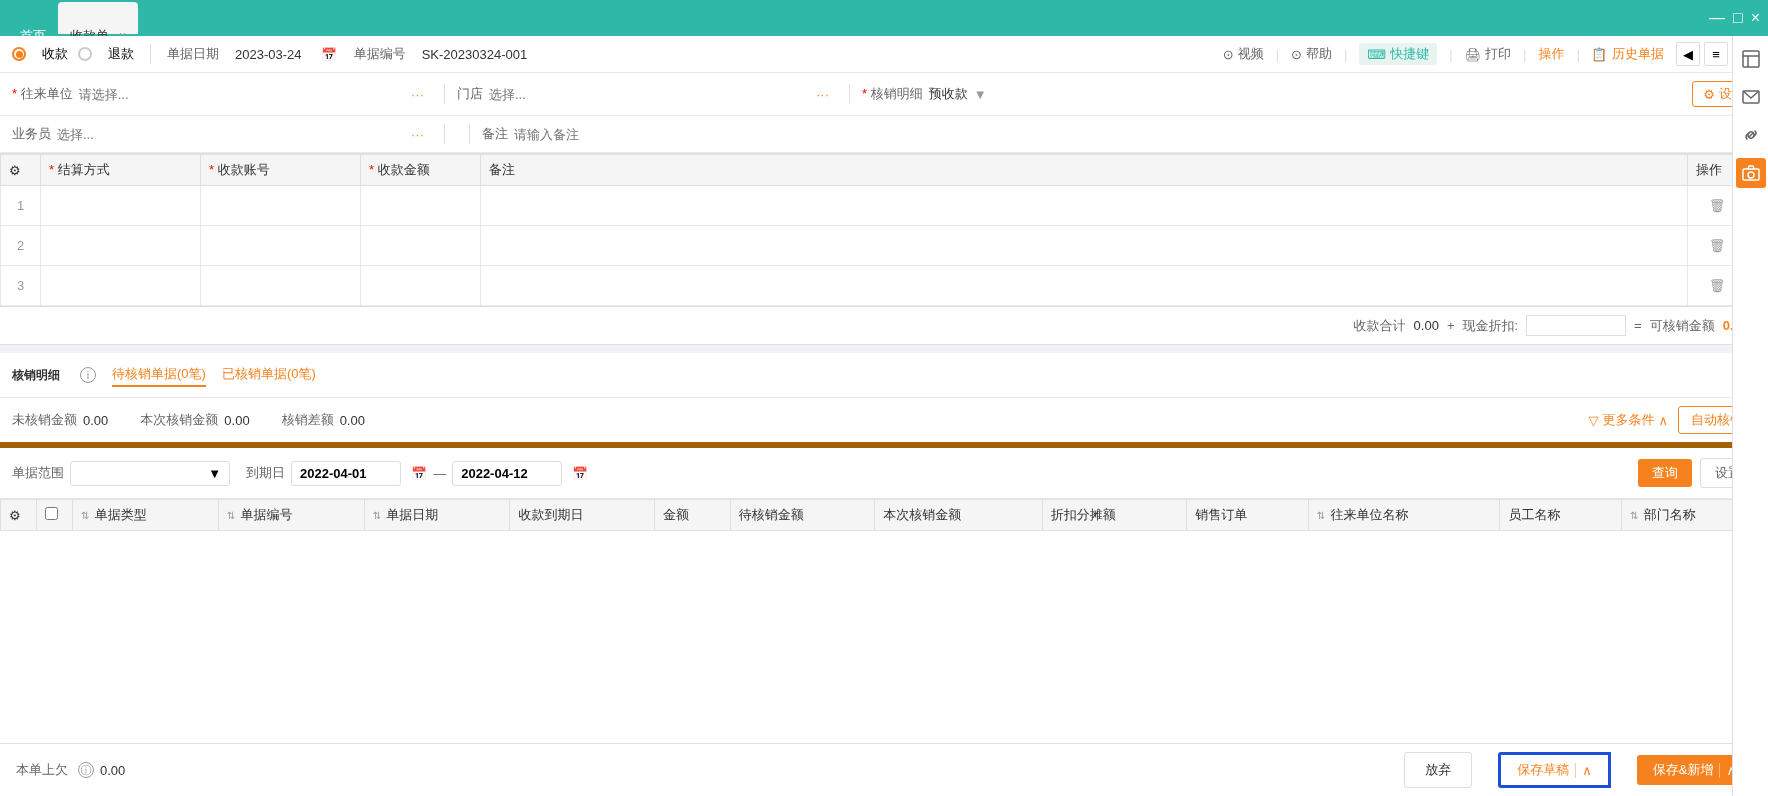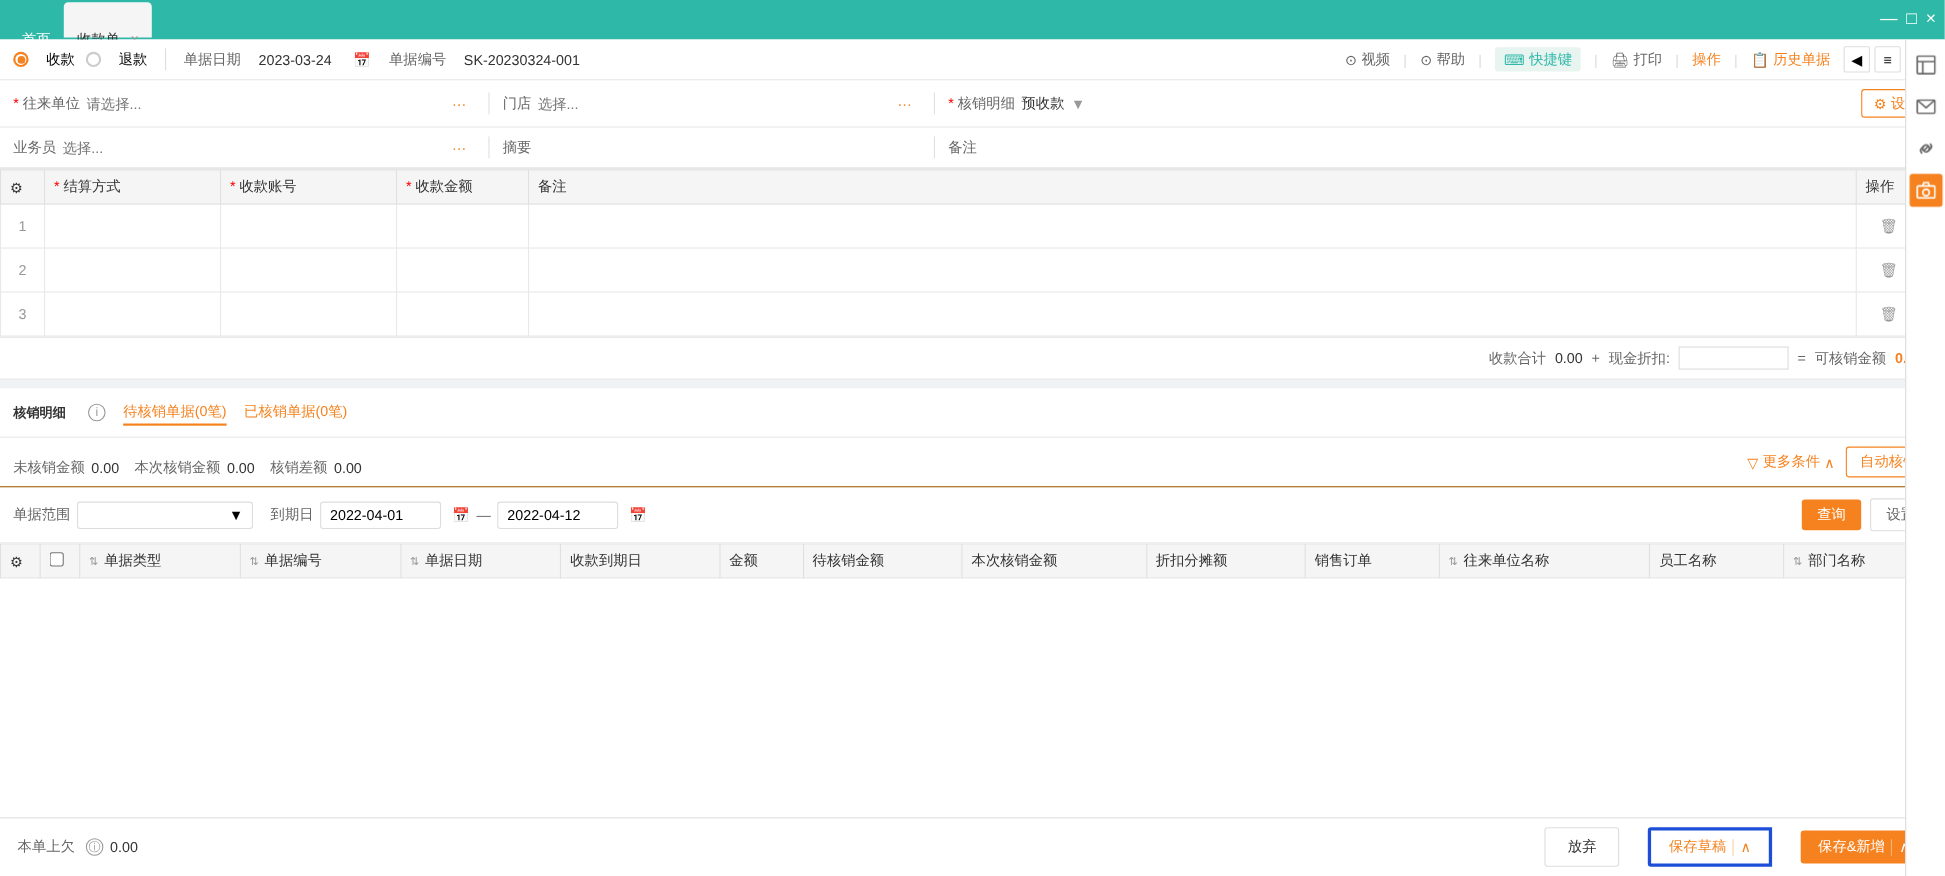--- a/index.html
+++ b/index.html
@@ -303,24 +303,24 @@
       cursor: pointer;
       padding: 2px 0;
       border-bottom: 2px solid transparent;
     }
     .tab-link.active {
       border-bottom: 2px solid #f5821f;
     }
 
     .summary-row {
       display: flex;
-      align-items: flex-end;
+      align-items: center;
       padding: 8px 12px;
-      gap: 14px;
-      border-bottom: 1px solid #a16207;
+      gap: 32px;
+      border-bottom: 6px solid #a16207;
     }
     .summary-item {
       display: flex;
       align-items: center;
       gap: 6px;
     }
     .summary-label { color: #666; }
     .summary-value { color: #333; }
     .summary-right {
       margin-left: auto;
@@ -368,20 +368,21 @@
       display: flex;
       align-items: center;
       justify-content: space-between;
     }
     .filter-input {
       border: 1px solid #ddd;
       padding: 4px 8px;
       border-radius: 3px;
       outline: none;
       width: 110px;
+      font-weight: bold;
     }
     .filter-right {
       margin-left: auto;
       display: flex;
       align-items: center;
       gap: 8px;
     }
     .query-btn {
       background: #f5821f;
       color: white;
@@ -636,29 +637,26 @@
 
     <div class="form-row">
       <div class="form-field" style="max-width: 420px;">
         <span class="label">业务员</span>
         <input class="form-input" type="text" placeholder="选择..." style="">
         <span class="form-more">···</span>
       </div>
 
       <div class="field-sep"></div>
 
-      <div class="form-field" style="max-width: 380px;">
-        <span class="label">摘要</span>
-        <input class="form-input" type="text" style="">
-      </div>
 
       <div class="field-sep"></div>
 
       <div class="form-field">
         <span class="label">备注</span>
+        <input class="form-input" type="text" placeholder="请输入备注" style="">
       </div>
     </div>
 
     <div class="table-container">
       <table class="data-table">
         <thead>
           <tr>
             <th style="width:40px;">
               <span>⚙</span>
             </th>

